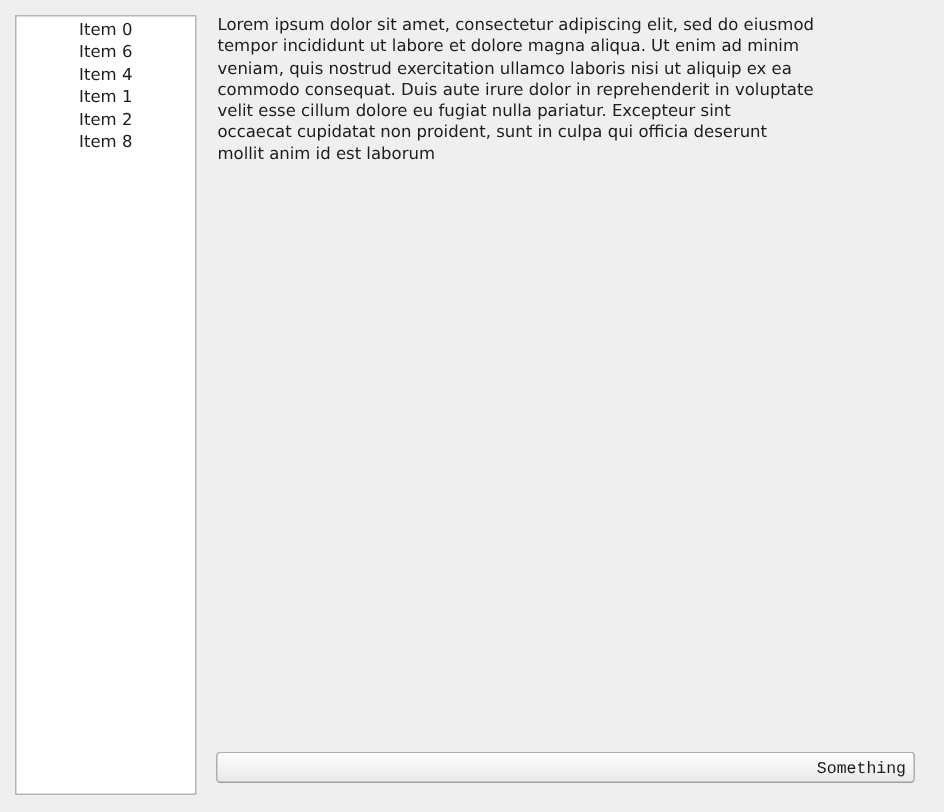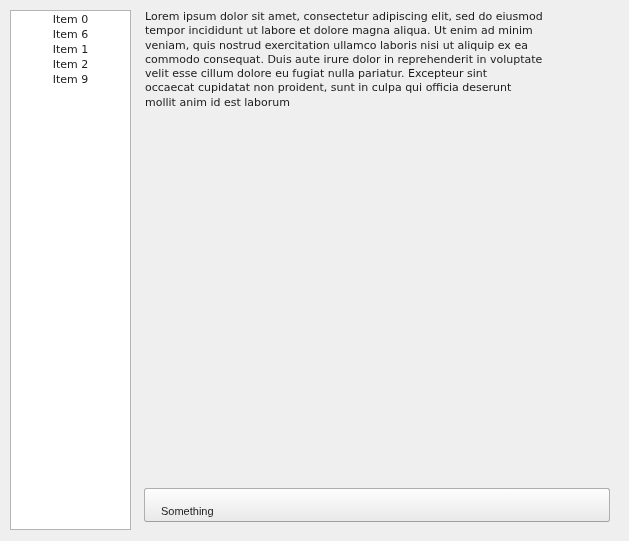--- a/index.html
+++ b/index.html
@@ -59,37 +59,38 @@
     padding-left: 1px;
   }
   .push-button {
     flex: 0 0 auto;
     height: 21px;
     width: 100%;
     border: 1px solid var(--button-border);
     border-bottom-color: #a0a0a0;
     border-radius: 3px;
     background: linear-gradient(to bottom, #fdfdfd 0%, #f3f3f3 50%, #e9e9e9 100%);
-    font-family: Liberation Sans, sans-serif;
+    font-family: Liberation Mono, monospace;
     font-size: 11px;
     color: var(--text);
-    text-align: left;
-    padding: 16px;
+    text-align: right;
+    padding: 5px;
     cursor: default;
   }
 </style>
 </head>
 <body>
 
 <div class="listbox">
   <div class="list-item">Item 0</div>
   <div class="list-item">Item 6</div>
+  <div class="list-item">Item 4</div>
   <div class="list-item">Item 1</div>
   <div class="list-item">Item 2</div>
-  <div class="list-item">Item 9</div>
+  <div class="list-item">Item 8</div>
 </div>
 
 <div class="right-col">
   <div class="paragraph-area">
     <div class="paragraph">Lorem ipsum dolor sit amet, consectetur adipiscing elit, sed do eiusmod
 tempor incididunt ut labore et dolore magna aliqua. Ut enim ad minim
 veniam, quis nostrud exercitation ullamco laboris nisi ut aliquip ex ea
 commodo consequat. Duis aute irure dolor in reprehenderit in voluptate
 velit esse cillum dolore eu fugiat nulla pariatur. Excepteur sint
 occaecat cupidatat non proident, sunt in culpa qui officia deserunt

